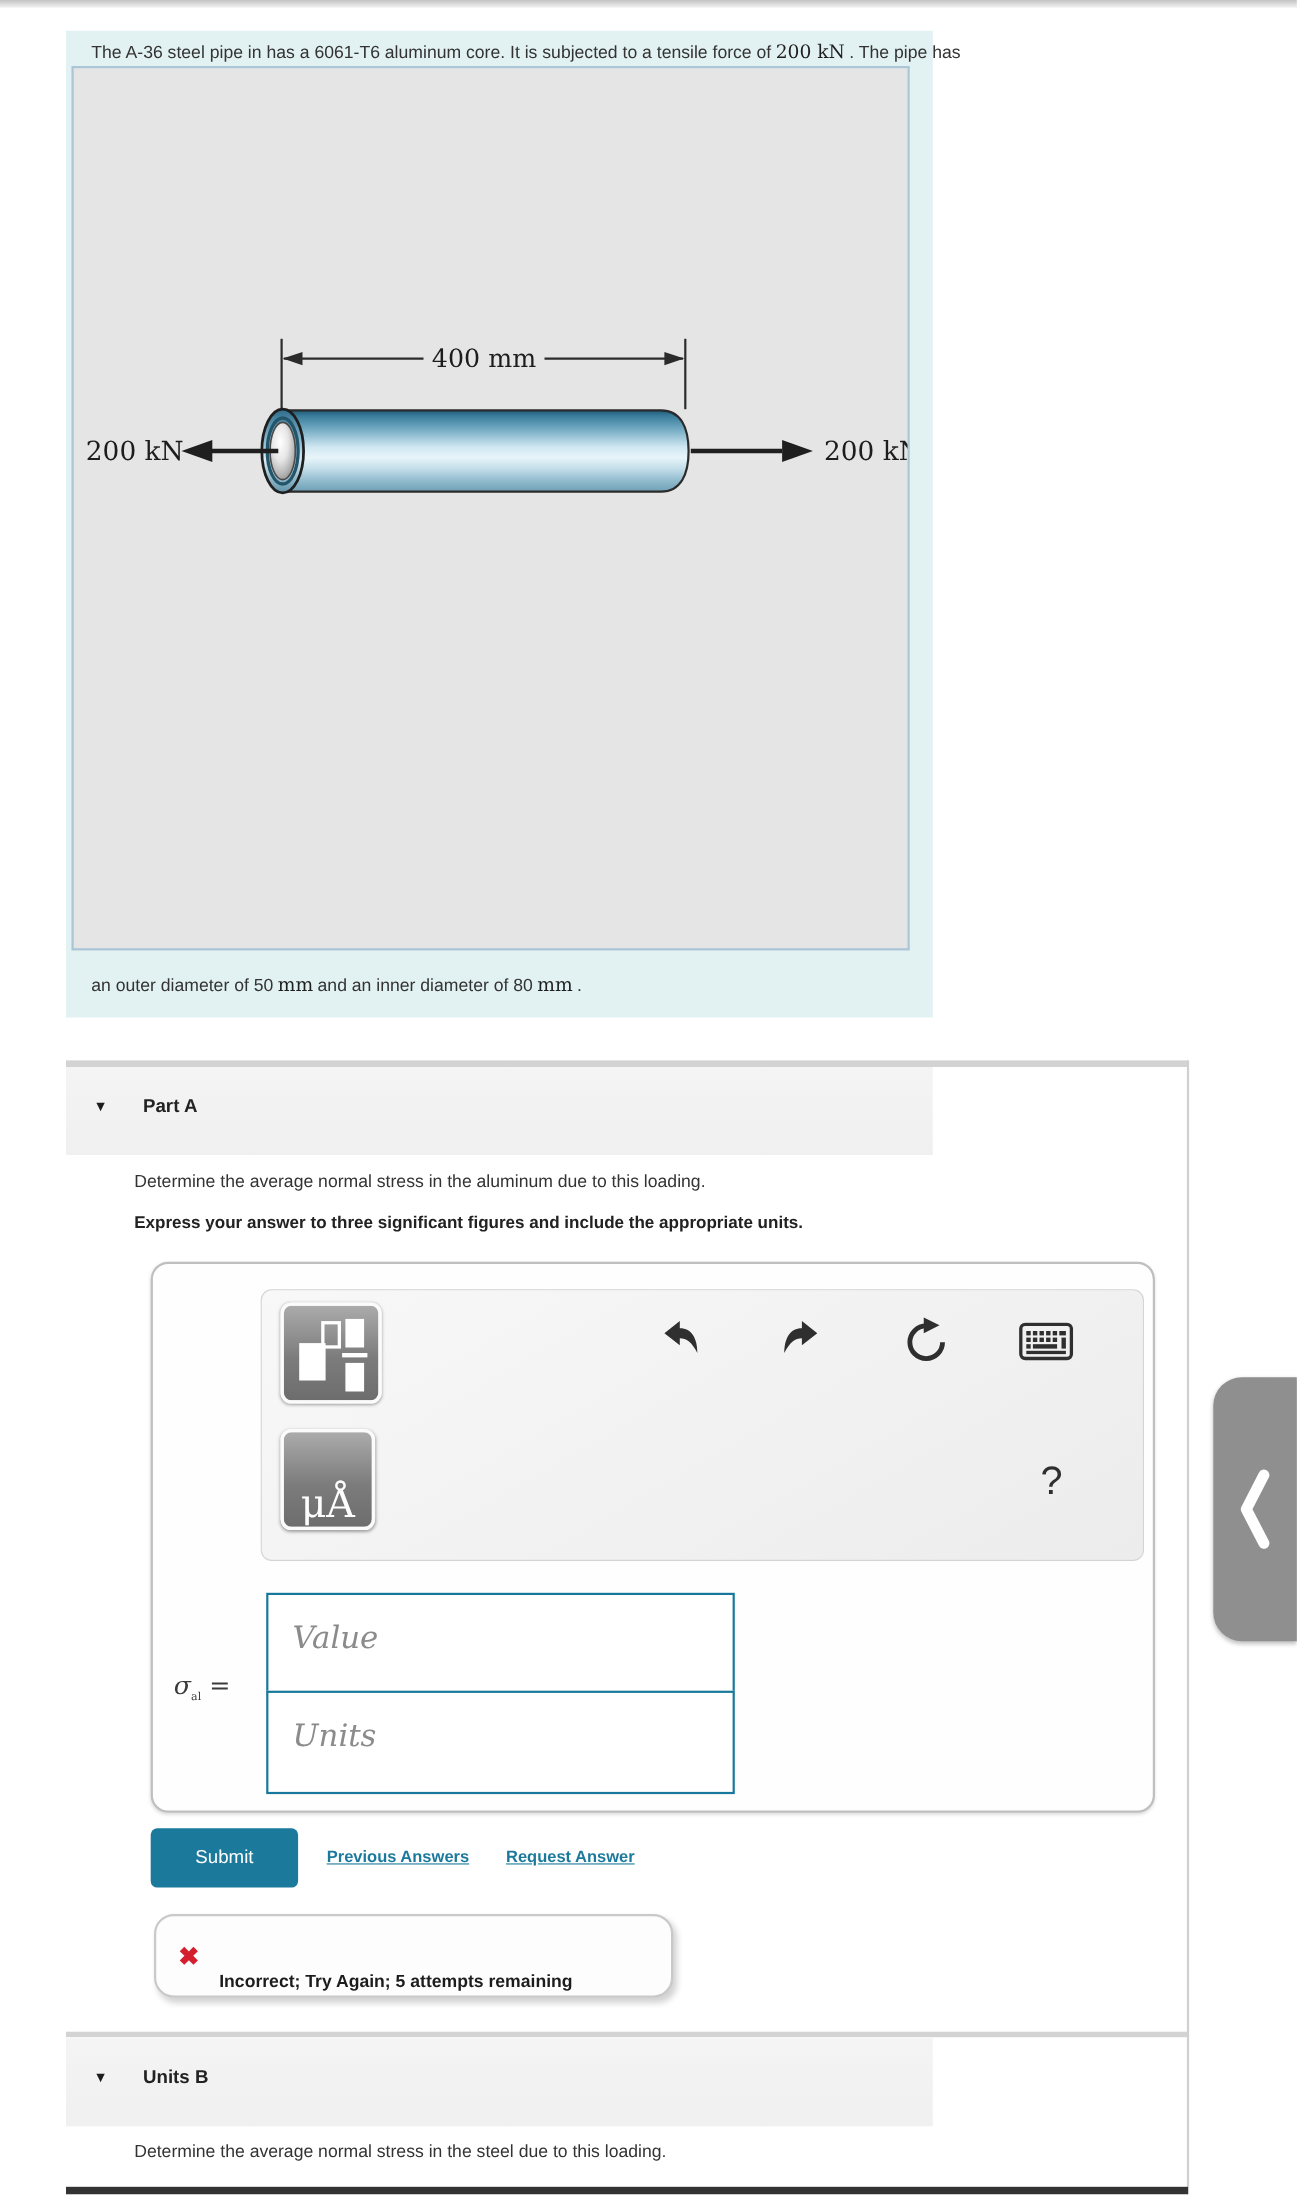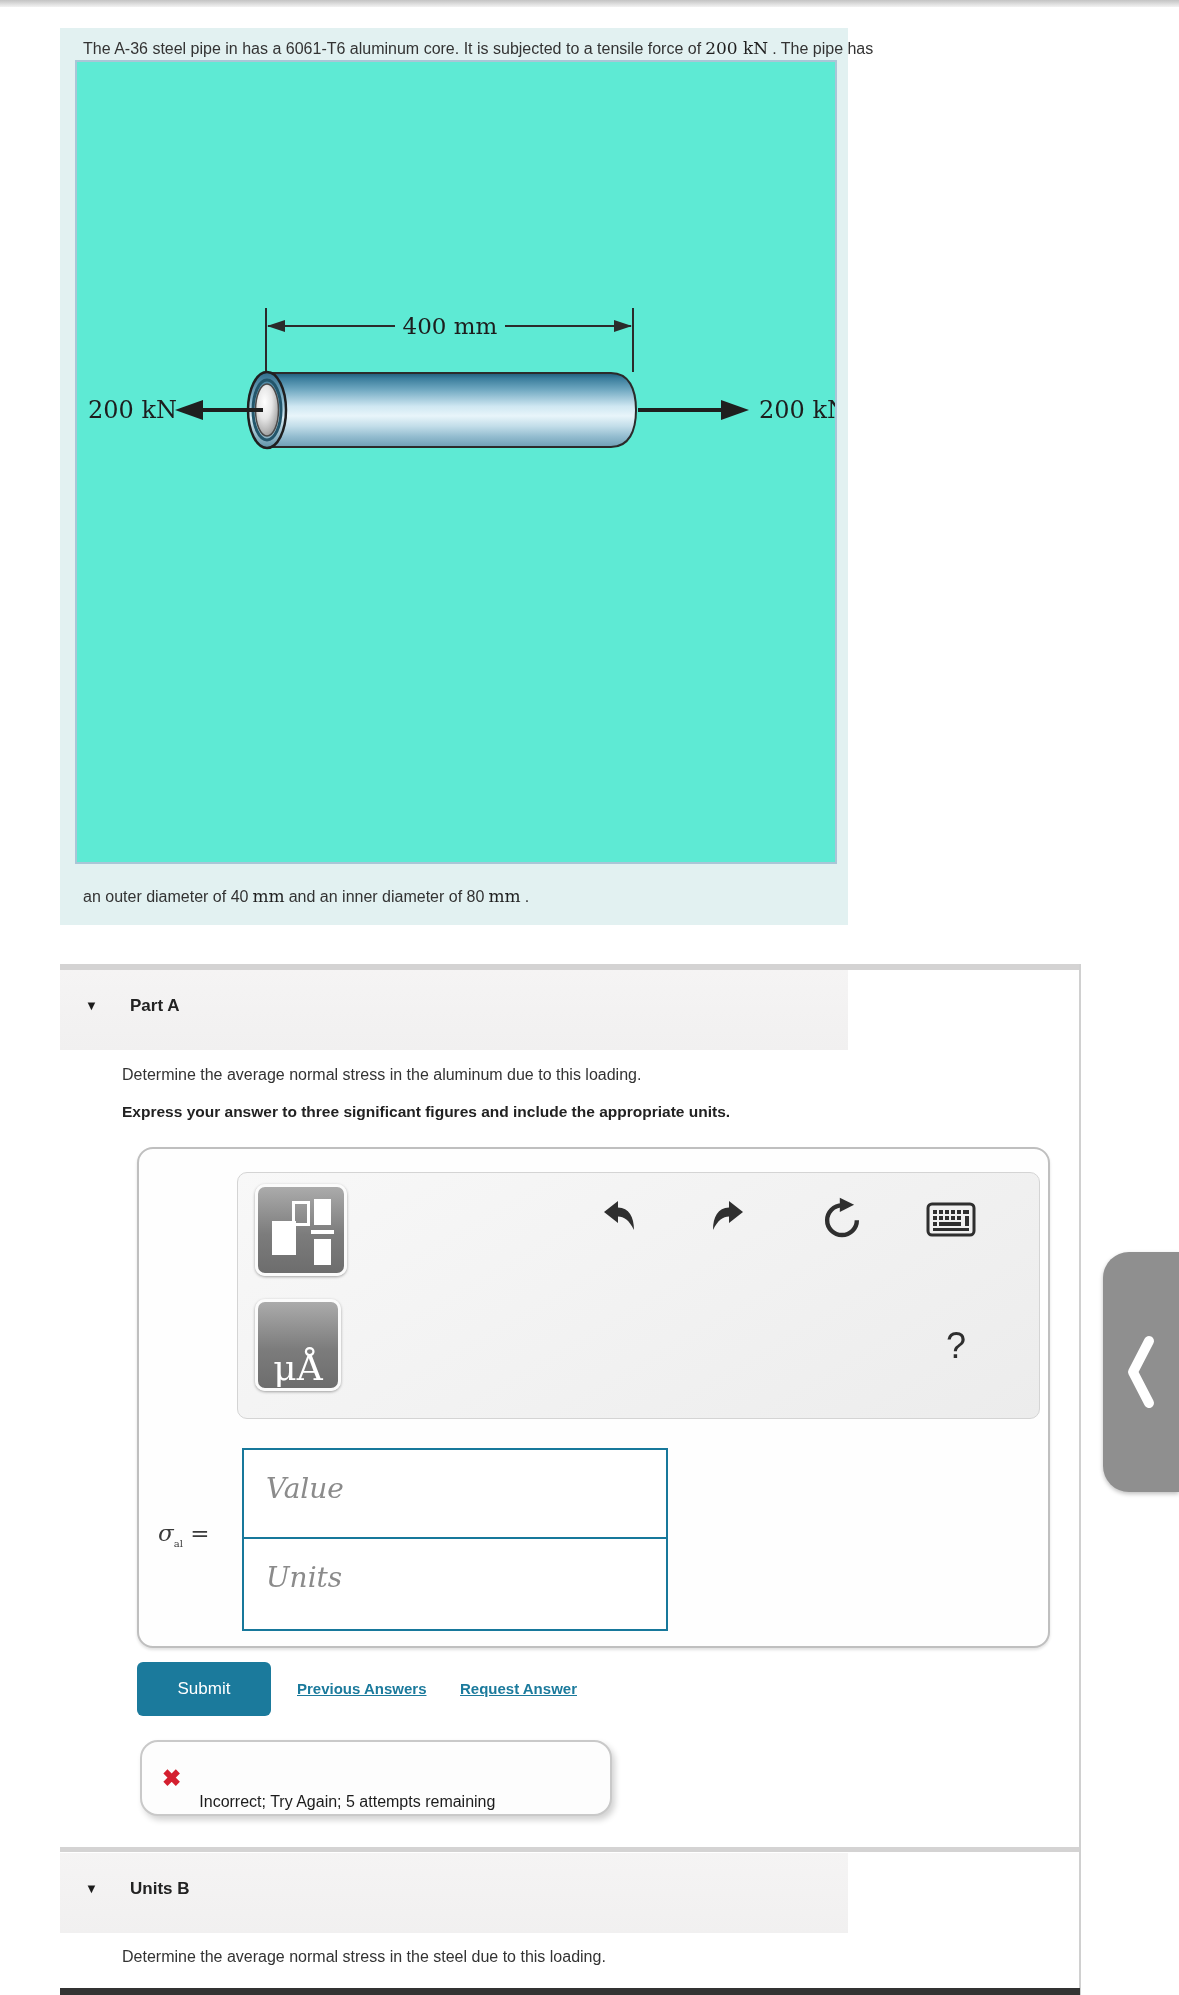--- a/index.html
+++ b/index.html
@@ -10,21 +10,21 @@
   .abs{position:absolute;}
 
   
   .top-shadow{left:0;top:0;width:1179px;height:7px;
     background:linear-gradient(#c3c3c3,#f2f2f2);}
 
   
   .intro-panel{left:60px;top:28px;width:788px;height:897px;background:#e2f1f1;}
   .math-inline{font-family:"DejaVu Serif",serif;font-size:17px;color:#1f1f1f;
     margin:0 4px;}
-  .figure-box{left:75px;top:60px;width:758px;height:800px;background:#5eead4;
+  .figure-box{left:65px;top:60px;width:758px;height:800px;background:#e5e5e5;
     border:2px solid #aac6d7;}
   .problem-caption{left:83px;top:886px;font-size:16px;color:#333;}
 
   
   .section-divider{left:60px;width:1020px;height:6px;background:#d4d3d3;}
   .part-bar{left:60px;width:788px;height:80px;
     background:linear-gradient(#f5f4f4,#f1f0f0);cursor:pointer;}
   .part-triangle{position:absolute;left:25px;top:28px;font-size:13px;color:#1c1c1c;}
   .part-title{position:absolute;left:70px;top:26px;font-size:17px;font-weight:bold;color:#222;}
 
@@ -76,21 +76,21 @@
     font-family:"Liberation Sans",sans-serif;}
   .ans-link{position:absolute;top:1680px;font-size:15px;font-weight:bold;color:#1b7a9c;
     text-decoration:underline;cursor:pointer;}
   .prev-link{left:297px;}
   .req-link{left:460px;}
 
   .feedback-box{left:140px;top:1740px;width:468px;height:72px;background:#fdfdfd;
     border:2px solid #c9c9c9;border-radius:18px;box-shadow:3px 4px 6px rgba(0,0,0,.18);
     display:flex;align-items:center;}
   .error-x{margin-left:20px;font-size:23px;font-weight:bold;color:#d41f2f;}
-  .feedback-text{margin-left:18px;font-size:16px;font-weight:normal;color:#1c1c1c;margin-top:48px;}
+  .feedback-text{margin-left:18px;font-size:16px;font-weight:bold;color:#1c1c1c;margin-top:48px;}
 
   
   .edge-line{left:1079px;top:964px;width:2px;height:1031px;background:#d0d0d0;}
   .collapse-tab{left:1103px;top:1252px;width:76px;height:240px;background:#8f8f8f;
     border-radius:26px 0 0 26px;cursor:pointer;box-shadow:0 2px 4px rgba(0,0,0,.25);
     display:flex;align-items:center;justify-content:center;}
 
   .bottom-bar{left:60px;top:1988px;width:1020px;height:7px;background:#333;}
 </style>
 </head>
@@ -158,21 +158,21 @@
 
     <g>
       <line x1="561" y1="348" x2="644" y2="348" stroke="#1f1f1f" stroke-width="4"></line>
       <polygon points="672,348 644,338 644,358" fill="#1f1f1f"></polygon>
     </g>
     <text x="682" y="356" text-anchor="start" font-family="DejaVu Serif, serif" font-size="24" fill="#1d1d1d">200 kN</text>
   </svg>
 </div>
 
 <div class="abs problem-caption">
-  <span>an outer diameter of 40</span><span class="math-inline">mm</span><span>and an inner diameter of 80</span><span class="math-inline">mm</span><span>.</span>
+  <span>an outer diameter of 50</span><span class="math-inline">mm</span><span>and an inner diameter of 80</span><span class="math-inline">mm</span><span>.</span>
 </div>
 
 <div class="abs section-divider" style="top:964px;"></div>
 <div class="abs part-bar" style="top:970px;">
   <span class="part-triangle">▼</span>
   <span class="part-title">Part A</span>
 </div>
 
 <div class="abs part-desc" style="top:1066px;">Determine the average normal stress in the aluminum due to this loading.</div>
 <div class="abs part-instruction" style="top:1103px;">Express your answer to three significant figures and include the appropriate units.</div>

